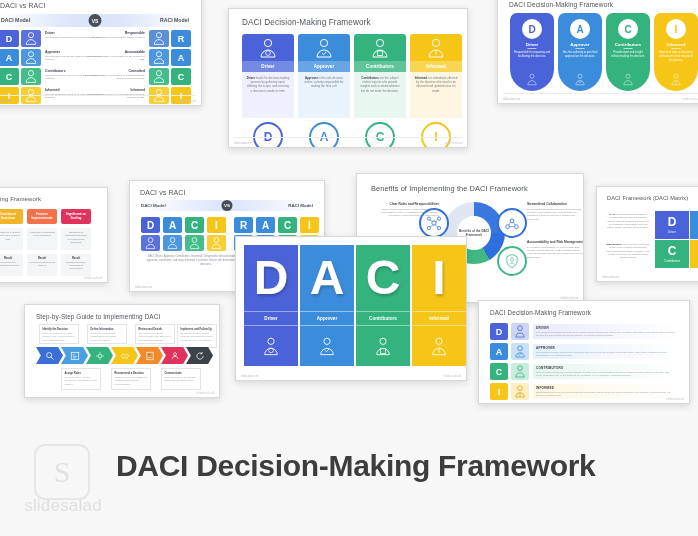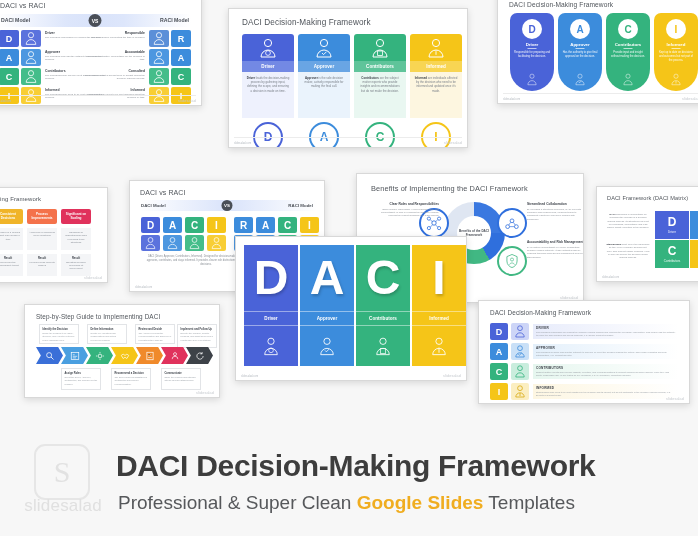--- a/index.html
+++ b/index.html
@@ -764,16 +764,13 @@
 </div>
 
 <div class="brand">
   <div class="logo">
     <div class="sq">
       <span>S</span>
     </div>
     <div class="nm">slidesalad</div>
   </div>
   <div class="btitle">DACI Decision-Making Framework</div>
-  <div class="bsub">
-    <span>Professional &amp; Super Clean </span><span class="hl">Google Slides</span><span> Templates</span>
-  </div>
 </div>
 
 </body></html>

